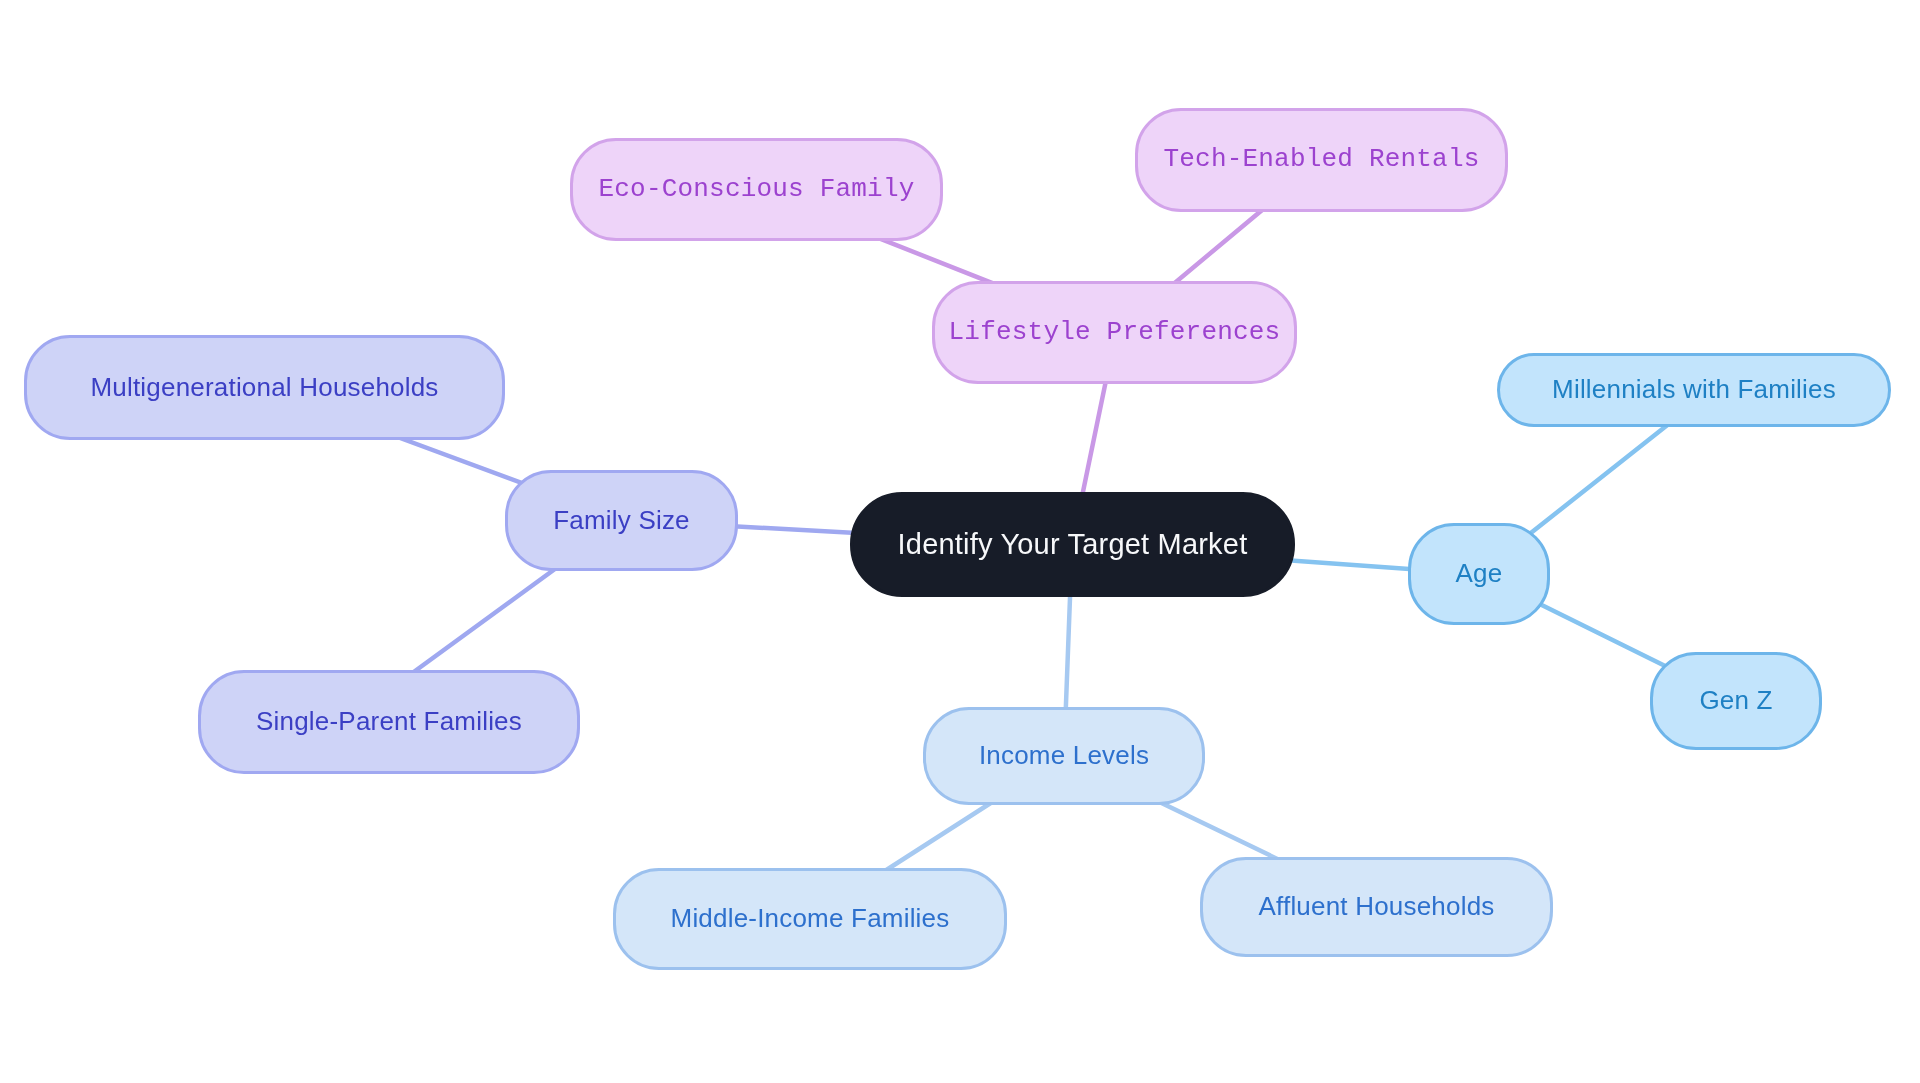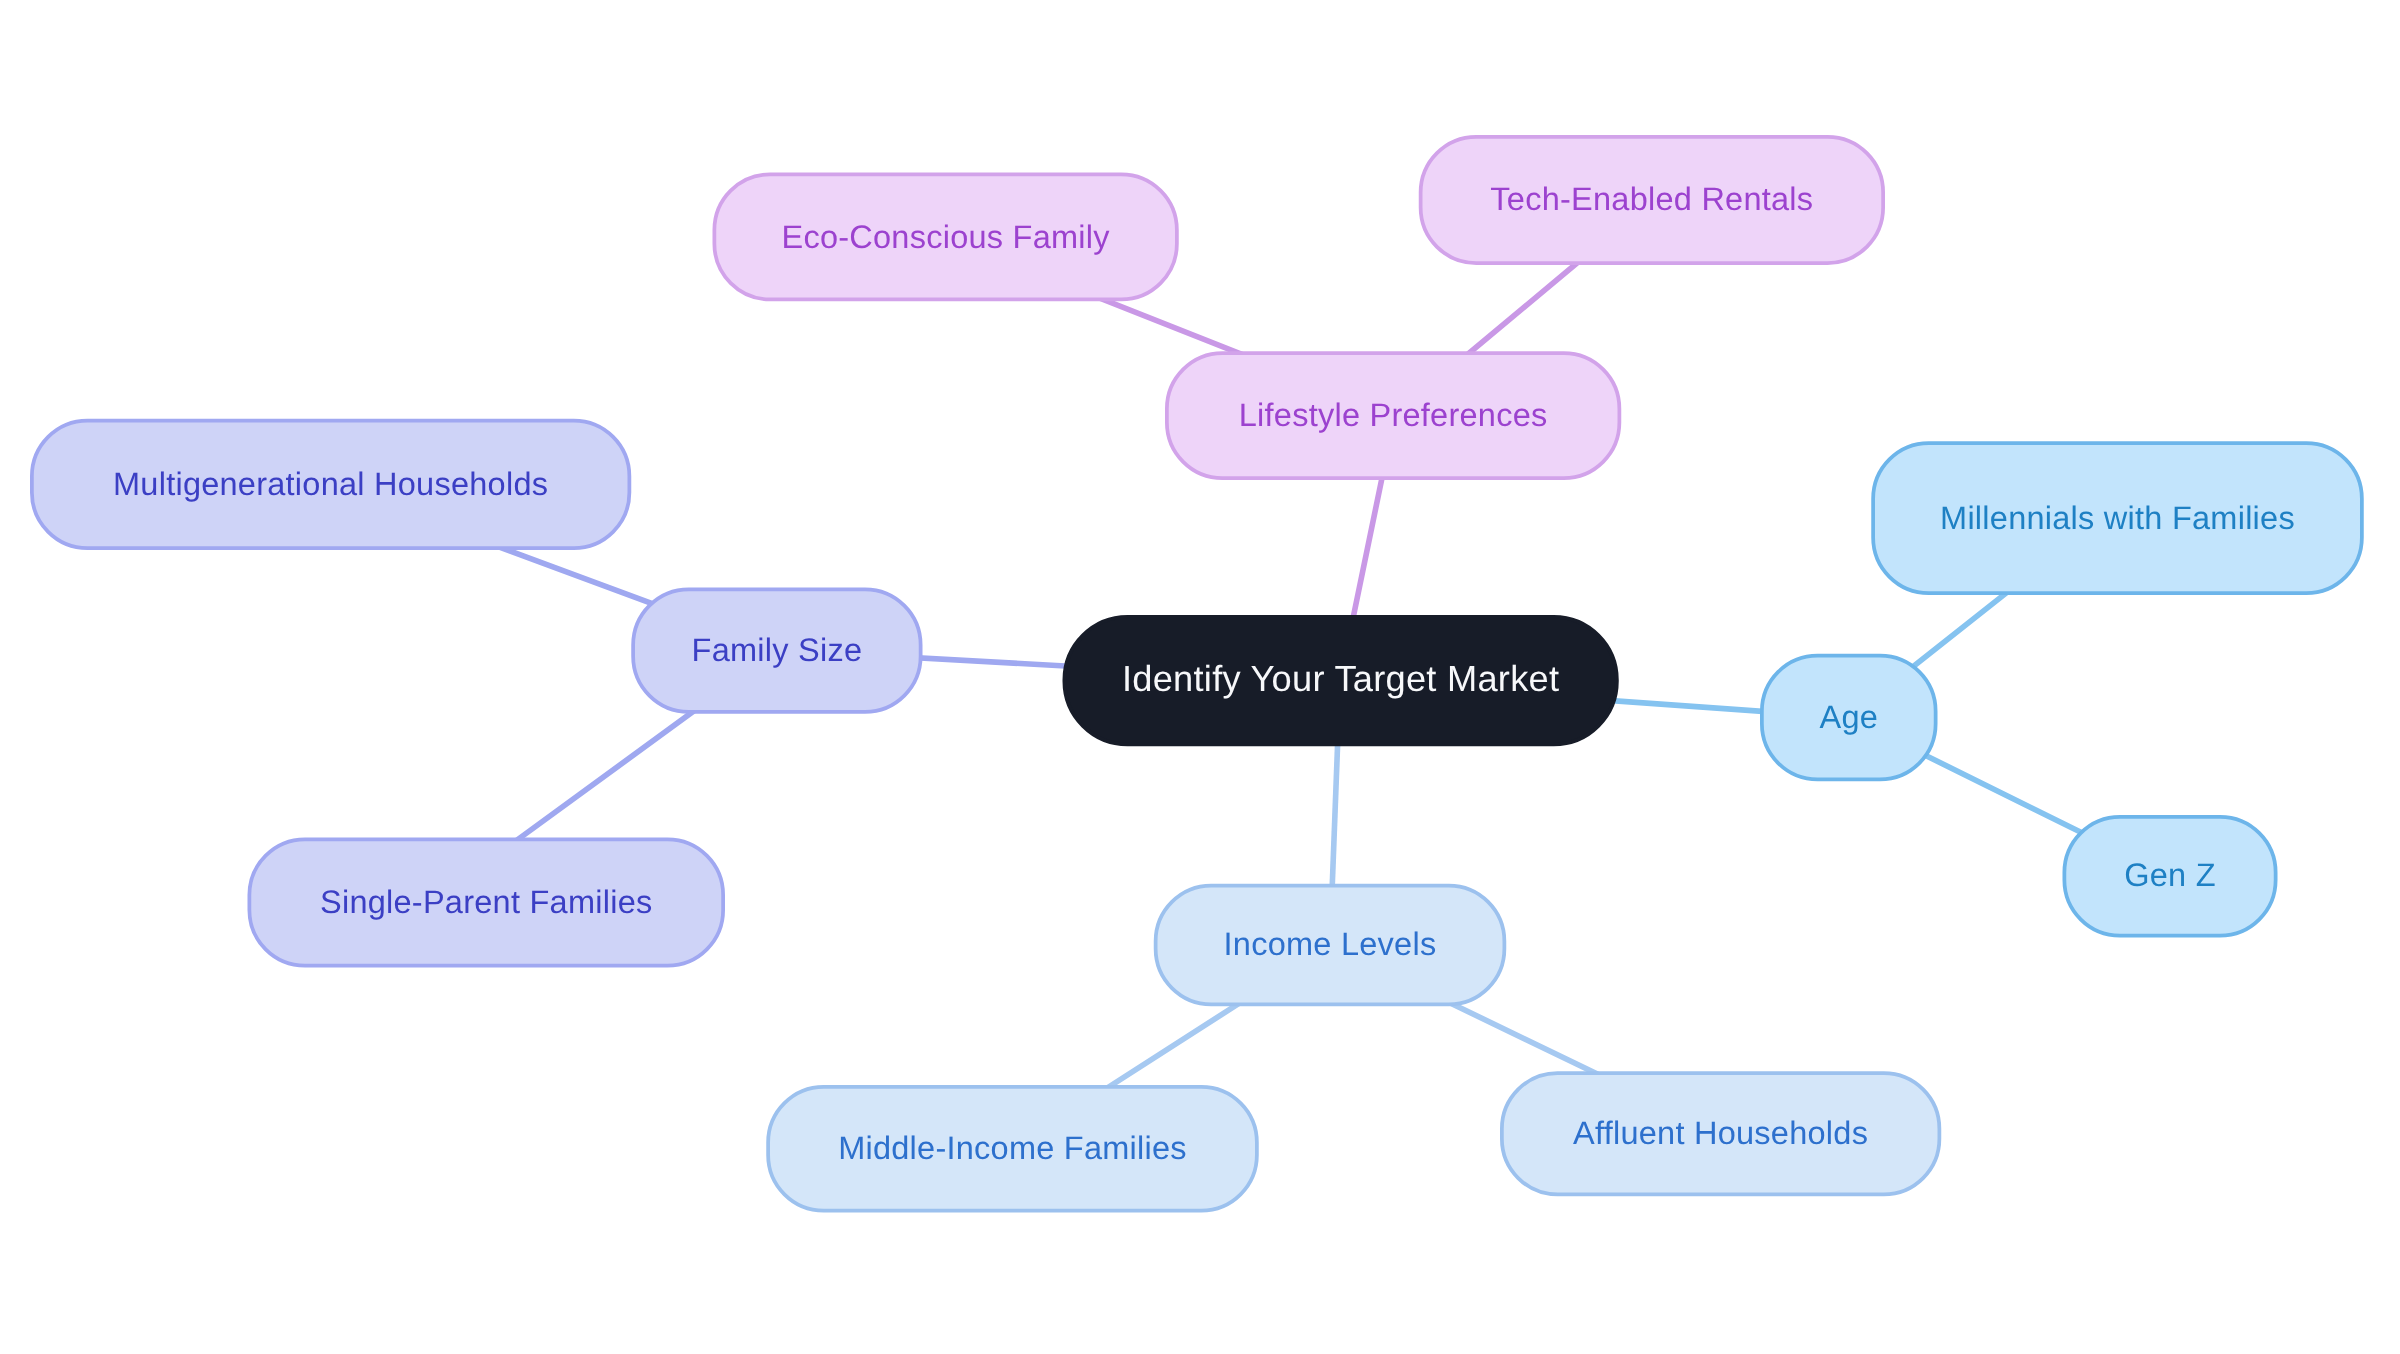--- a/index.html
+++ b/index.html
@@ -52,20 +52,21 @@
     background: var(--central-fill);
     border-color: var(--central-fill);
     color: var(--central-text);
     border-radius: 52px;
     font-size: 29px;
   }
   .family-purple {
     background: var(--purple-fill);
     border-color: var(--purple-border);
     color: var(--purple-text);
+    font-family: Liberation Mono, monospace;
   }
   .family-indigo {
     background: var(--indigo-fill);
     border-color: var(--indigo-border);
     color: var(--indigo-text);
   }
   .family-sky {
     background: var(--sky-fill);
     border-color: var(--sky-border);
     color: var(--sky-text);
@@ -78,21 +79,21 @@
 
   
   #node-central     { left: 850px;  top: 492px; width: 445px; height: 105px; }
   #node-lifestyle   { left: 932px;  top: 281px; width: 365px; height: 103px; }
   #node-eco         { left: 570px;  top: 138px; width: 373px; height: 103px; }
   #node-tech        { left: 1135px; top: 108px; width: 373px; height: 104px; }
   #node-multigen    { left: 24px;   top: 335px; width: 481px; height: 105px; }
   #node-family-size { left: 505px;  top: 470px; width: 233px; height: 101px; }
   #node-single      { left: 198px;  top: 638px; width: 382px; height: 104px; margin-top: 32px; }
   #node-age         { left: 1408px; top: 523px; width: 142px; height: 102px; }
-  #node-millennials { left: 1497px; top: 353px; width: 394px; height: 123px; }
+  #node-millennials { left: 1497px; top: 353px; width: 394px; height: 74px; }
   #node-genz        { left: 1650px; top: 652px; width: 172px; height: 98px;  }
   #node-income      { left: 923px;  top: 707px; width: 282px; height: 98px;  }
   #node-middle      { left: 613px;  top: 868px; width: 394px; height: 102px; }
   #node-affluent    { left: 1200px; top: 857px; width: 353px; height: 100px; }
 </style>
 </head>
 <body>
 
 <div class="canvas">
 

